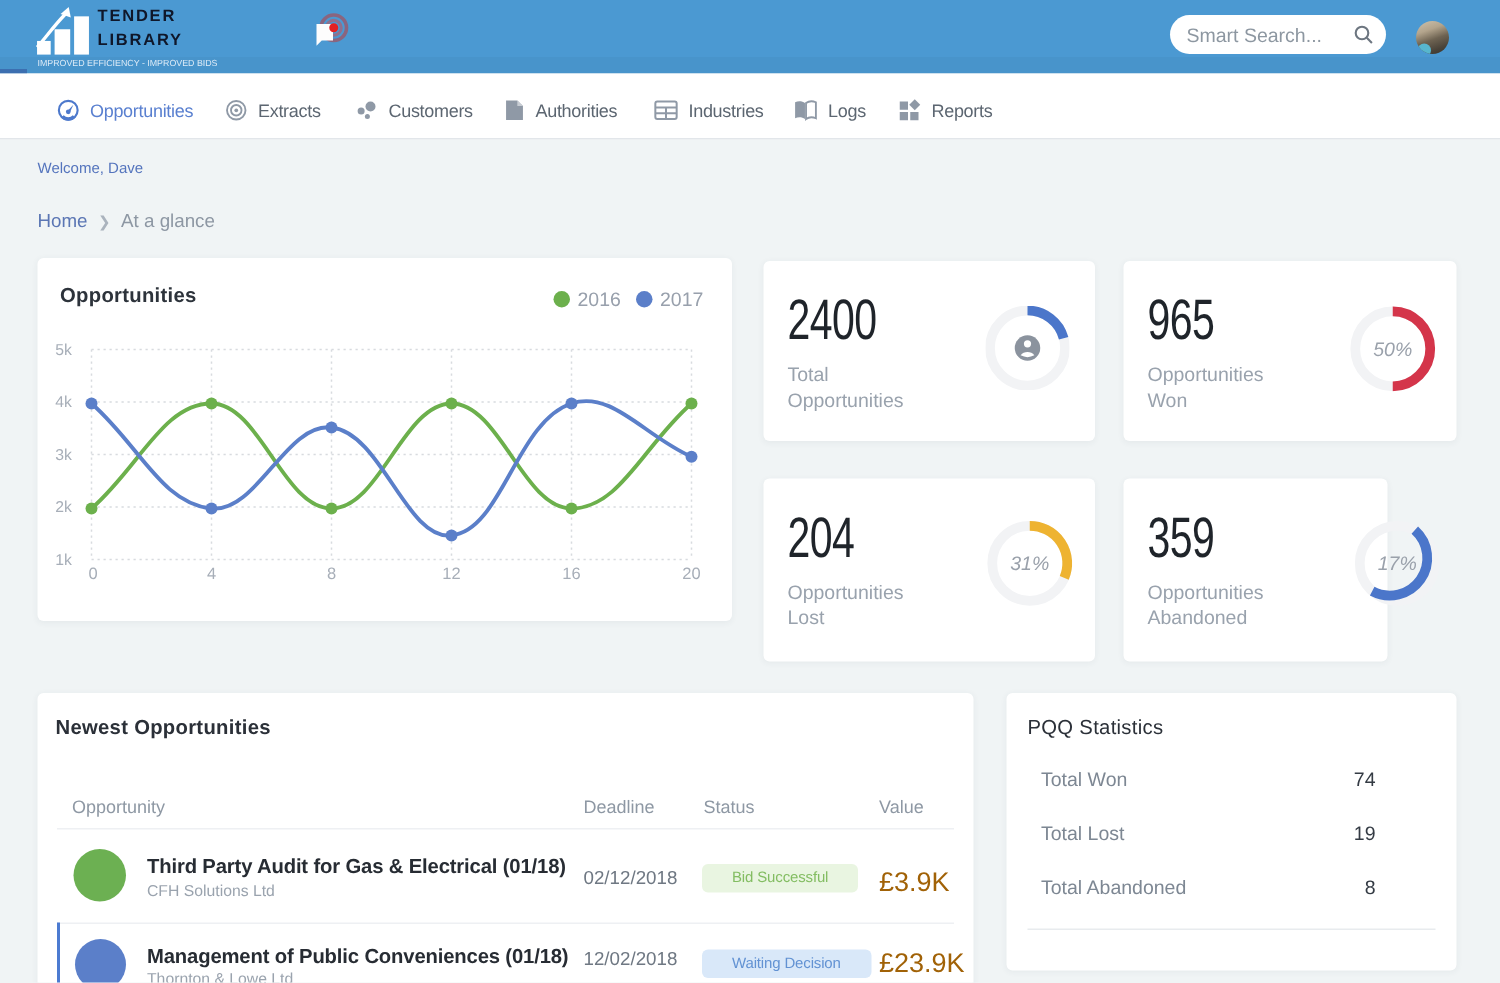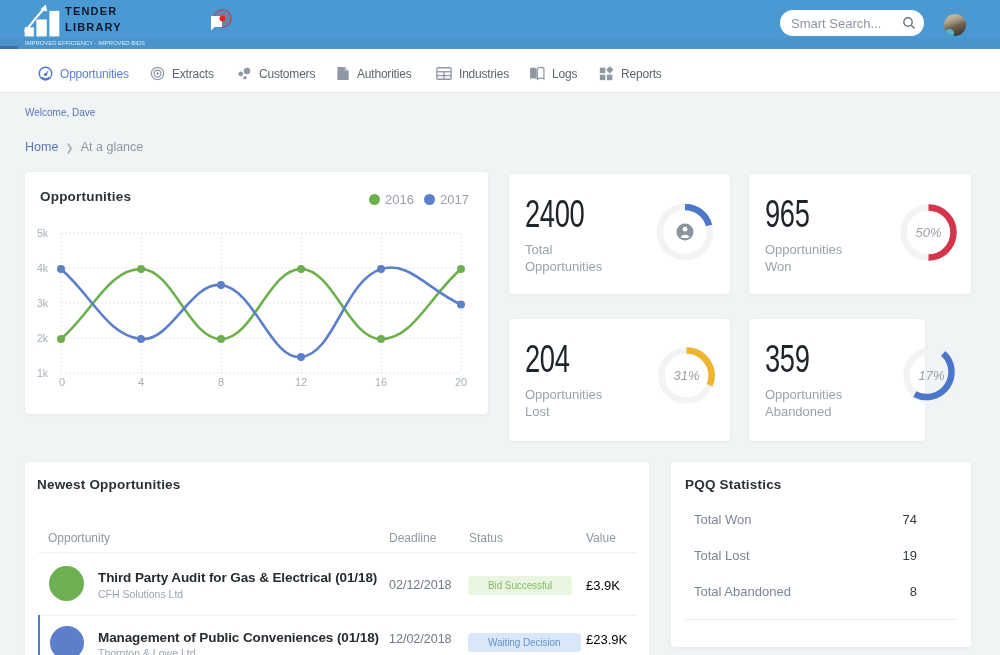--- a/index.html
+++ b/index.html
@@ -37,21 +37,21 @@
 .statlbl{position:absolute;left:16px;top:68px;font-size:13px;line-height:16.5px;color:#99a2ad}
 .pct{font-style:italic;font-size:13px;fill:#9aa1ab}
 
 #newCard{left:25px;top:462px;width:624px;height:240px}
 #newCard h3,#pqqCard h3{position:absolute;left:12px;top:15px;font-size:13.5px;color:#2b3038;letter-spacing:.2px}
 .th{position:absolute;font-size:12px;color:#8e98a4}
 .rowline{position:absolute;height:1px;background:#eef0f3}
 .rtitle{position:absolute;font-size:13.5px;font-weight:bold;color:#272c33;letter-spacing:-.1px}
 .rsub{position:absolute;font-size:10.5px;color:#9aa3ae}
 .rdate{position:absolute;font-size:12.5px;color:#6f7883}
-.rval{position:absolute;font-size:13px;color:#000000}
+.rval{position:absolute;font-size:18px;color:#a16207}
 .pill{position:absolute;font-size:10px;letter-spacing:-.1px;border-radius:4px;padding:4px 20px}
 .pill.g{background:#e9f5e1;color:#83bd62}
 .pill.b{background:#d9e8f9;color:#6292d3}
 .avc{position:absolute;width:35px;height:35px;border-radius:50%}
 
 #pqqCard{left:671px;top:462px;width:300px;height:185px}
 .pqr{position:absolute;left:23px;font-size:13px;color:#7d8793}
 .pqv{position:absolute;right:54px;font-size:13px;color:#343b44}
 </style></head>
 <body>
@@ -260,21 +260,21 @@
   <div class="abs" style="left:13px;top:153px;width:2px;height:87px;background:#4c7bd1"></div>
   <div class="avc" style="left:25px;top:164px;background:#5b7fc9;width:34px;height:34px"></div>
   <div class="rtitle" style="left:73px;top:168px">Management of Public Conveniences (01/18)</div>
   <div class="rsub" style="left:73px;top:185px">Thornton &amp; Lowe Ltd</div>
   <div class="rdate" style="left:364px;top:170px">12/02/2018</div>
   <div class="pill b" style="left:443px;top:171px">Waiting Decision</div>
   <div class="rval" style="left:561px;top:170px">£23.9K</div>
 </div>
 
 <div class="card" id="pqqCard">
-  <div class="abs" style="left:14px;top:15px;font-size:13.5px;font-weight:bold;color:#2b3038;letter-spacing:.2px">PQQ Statistics</div>
+  <div class="abs" style="left:14px;top:15px;font-size:13.5px;font-weight:normal;color:#2b3038;letter-spacing:.2px">PQQ Statistics</div>
   <div class="pqr" style="top:50px">Total Won</div>
     <div class="pqv" style="top:50px">74</div>
   <div class="pqr" style="top:86px">Total Lost</div>
     <div class="pqv" style="top:86px">19</div>
   <div class="pqr" style="top:122px">Total Abandoned</div>
     <div class="pqv" style="top:122px">8</div>
   <div class="rowline" style="left:14px;top:157px;width:272px;background:#e8ebee"></div>
 </div>
 
 </body></html>

